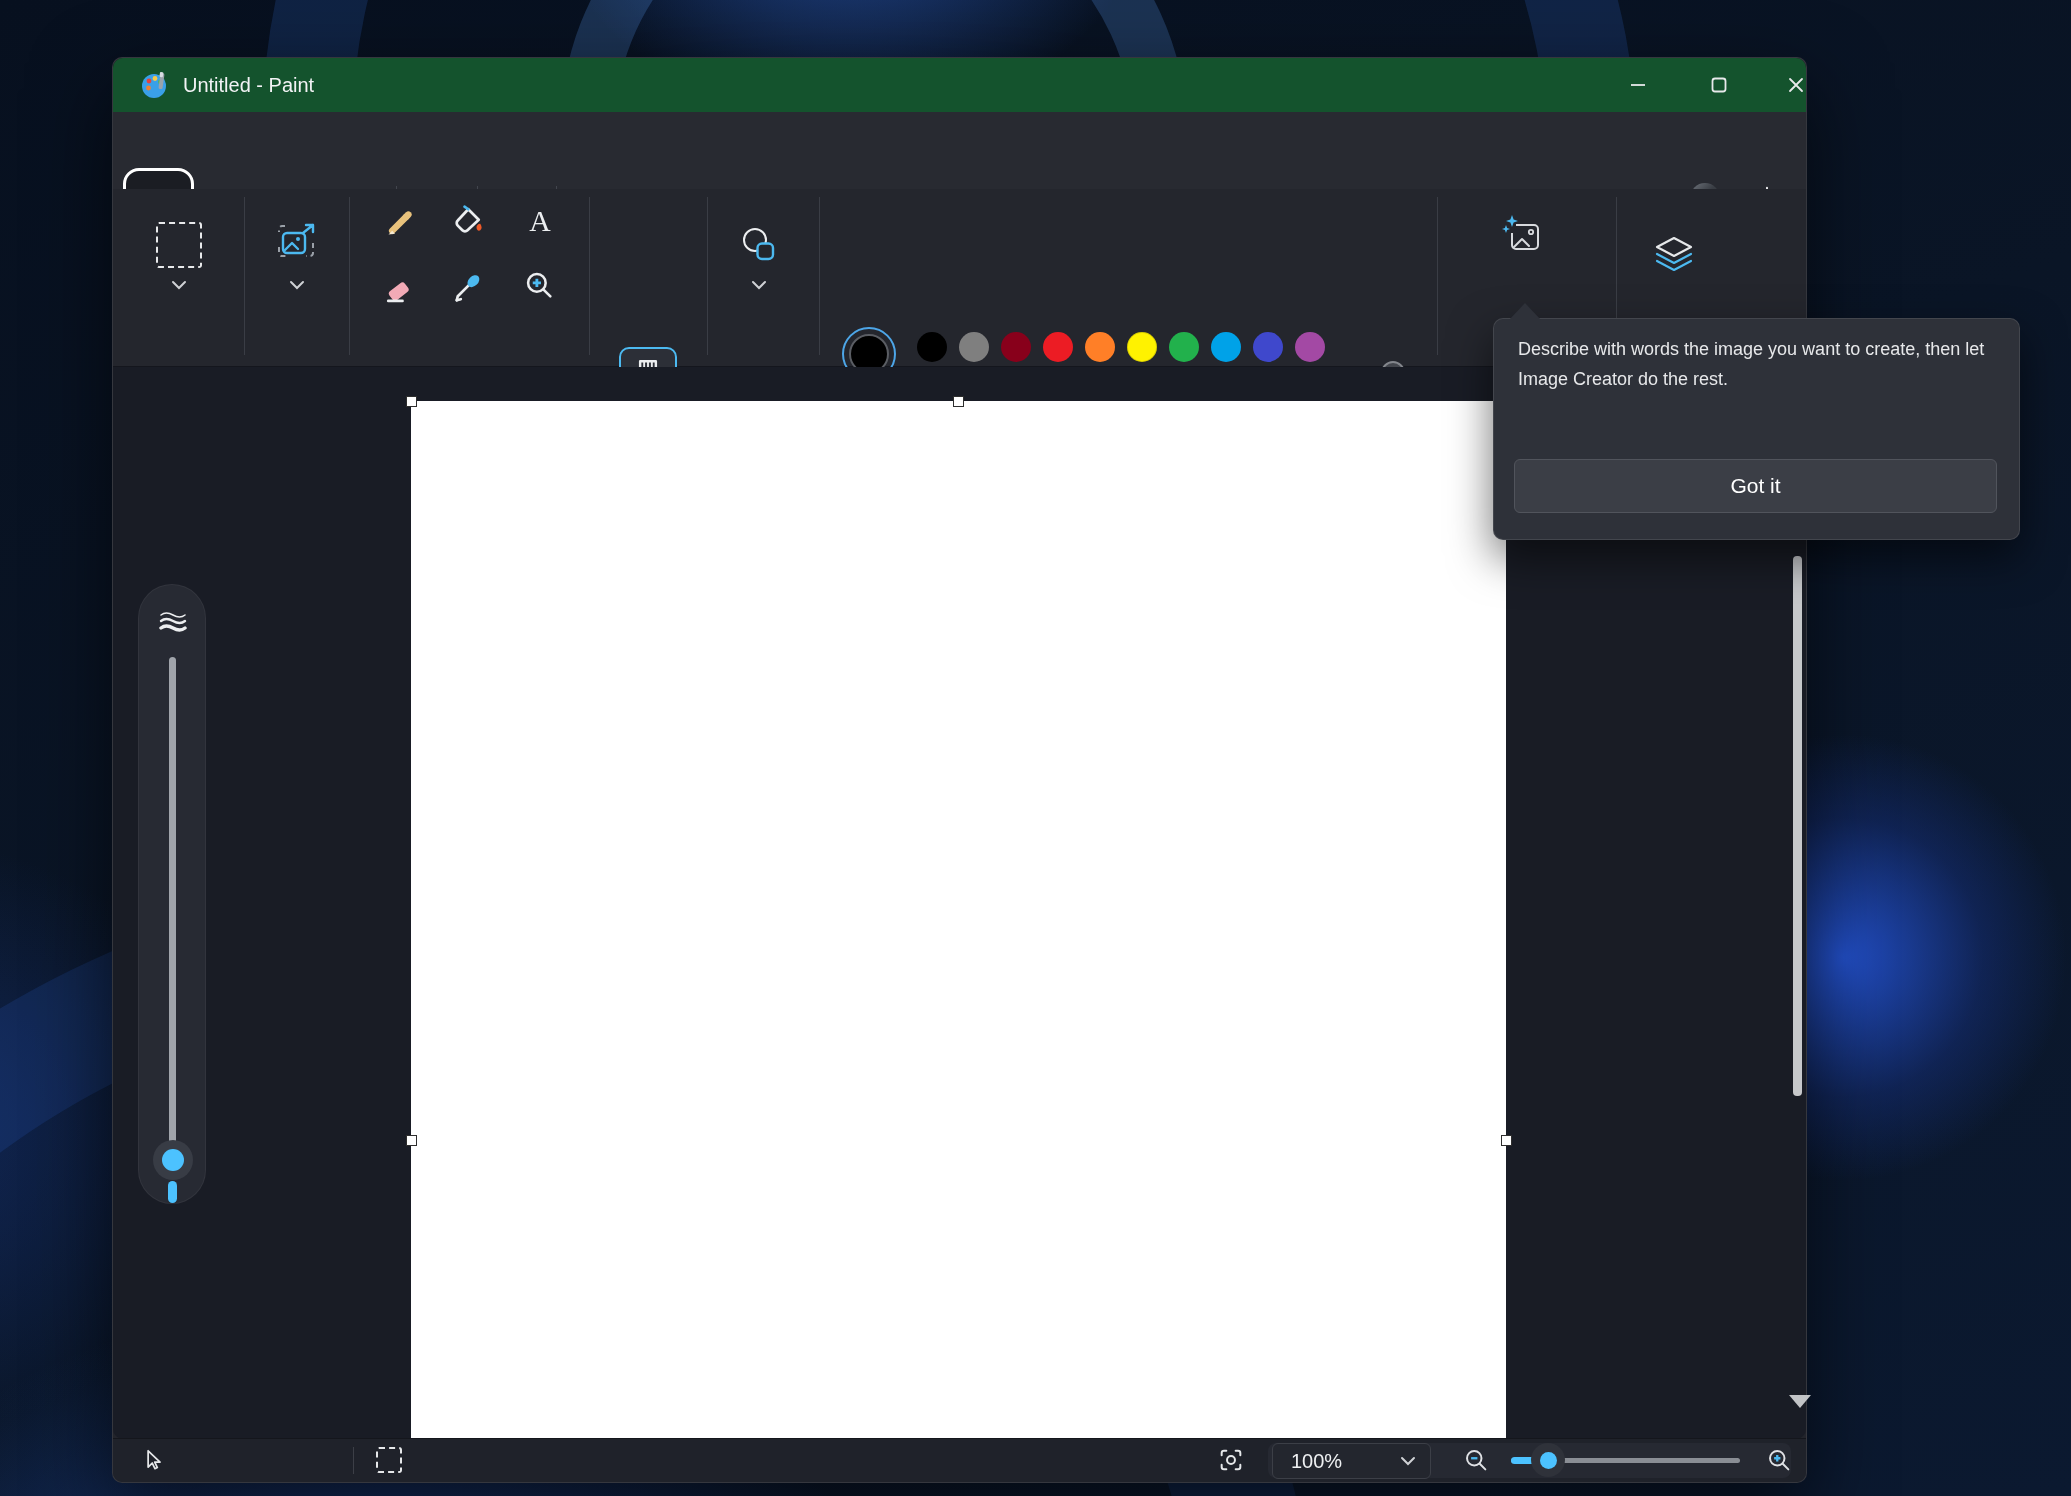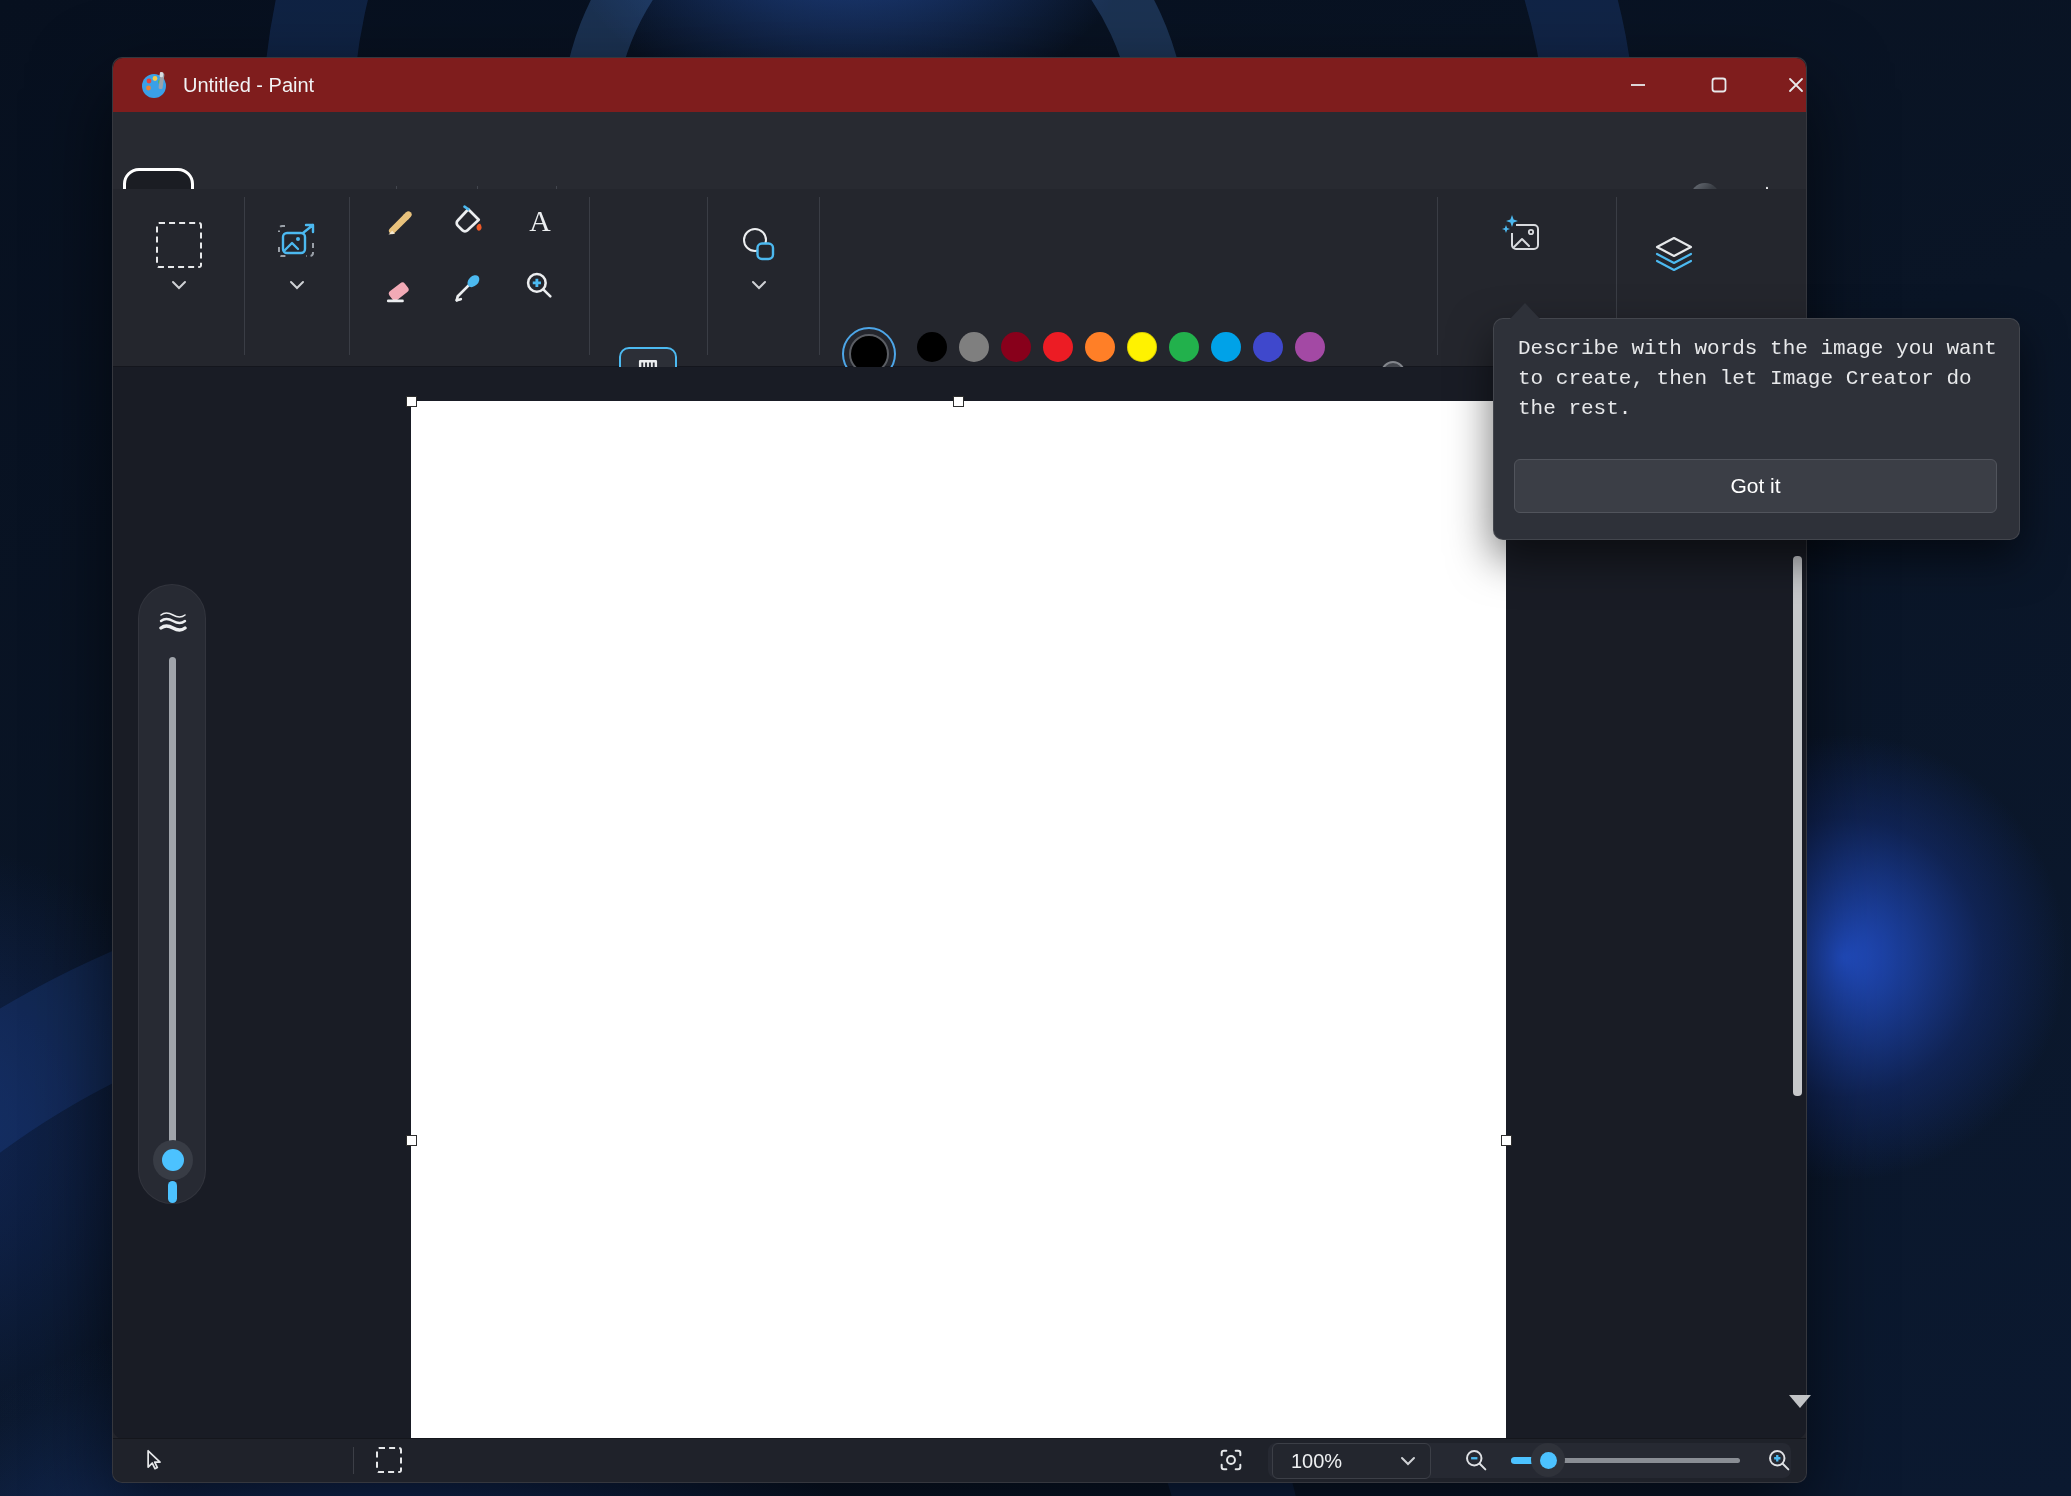--- a/index.html
+++ b/index.html
@@ -11,21 +11,21 @@
       radial-gradient(760px 520px at 17% 112%, rgba(40,94,212,.55), transparent 72%),
       radial-gradient(520px 420px at -6% 76%, rgba(26,62,152,.45), transparent 72%),
       linear-gradient(160deg,#07101f 0%,#0a1526 45%,#0b1930 100%);
   }
   .arc{position:absolute;border-radius:50%;pointer-events:none;}
   .abs{position:absolute;}
   .ctr{position:absolute;transform:translate(-50%,-50%);display:flex;align-items:center;justify-content:center;}
   
   #win{position:absolute;left:112px;top:57px;width:1695px;height:1426px;background:#22242b;
        border:1px solid rgba(255,255,255,.09);border-radius:10px;box-shadow:0 30px 80px rgba(0,0,0,.6);box-sizing:border-box;}
-  #titlebar{position:absolute;left:0;top:0;right:0;height:54px;background:#7f1d1d;border-radius:10px 10px 0 0;text-decoration:underline;}
+  #titlebar{position:absolute;left:0;top:0;right:0;height:54px;background:#14532d;border-radius:10px 10px 0 0;text-decoration:underline;}
   #title-text{position:absolute;left:70px;top:0;height:54px;line-height:54px;font-size:20px;color:#f2f3f5;}
   .win-btn{width:58px;height:46px;cursor:pointer;color:#e8e9eb;}
   #menubar{position:absolute;left:0;top:54px;right:0;height:77px;background:#282a31;}
   .menu-div{position:absolute;top:74px;width:1px;height:38px;background:#42454d;}
   #file-btn{position:absolute;left:10px;top:56px;width:71px;height:69px;border:3px solid #ffffff;border-radius:16px;
      background:#1b1d23;box-sizing:border-box;display:flex;align-items:center;justify-content:center;font-size:21px;cursor:pointer;}
   .menu-item{position:absolute;top:74px;height:38px;line-height:38px;font-size:21px;color:#eef0f2;cursor:pointer;padding:0 8px;}
   
   #ribbon{position:absolute;left:0;top:131px;right:0;height:178px;background:#24262d;border-bottom:1px solid #14161d;box-sizing:border-box;}
   .rib-div{position:absolute;top:8px;width:1px;height:158px;background:#3a3d45;}
@@ -63,21 +63,21 @@
   #zoom-dd{position:absolute;left:1159px;top:4px;width:159px;height:36px;background:#23262e;border:1px solid #3c3f47;border-radius:6px;
      box-sizing:border-box;display:flex;align-items:center;cursor:pointer;}
   #zoom-dd span{font-size:20px;color:#eef0f2;margin-left:18px;flex:1;}
   .sb-div{position:absolute;left:240px;top:8px;width:1px;height:27px;background:#3c3f47;}
   
   #tooltip{position:absolute;left:1493px;top:318px;width:527px;height:222px;background:#2e3139;border:1px solid rgba(255,255,255,.10);
      border-radius:10px;box-shadow:0 18px 44px rgba(0,0,0,.55);box-sizing:border-box;padding:15px 24px 0 24px;z-index:30;}
   #tooltip-beak{position:absolute;left:1509px;top:303px;width:0;height:0;border-left:16px solid transparent;border-right:16px solid transparent;
      border-bottom:17px solid #2e3139;z-index:31;}
   #tooltip h3{margin:0 0 5px 0;font-size:22px;color:#ffffff;}
-  #tooltip p{margin:0;font-size:21px;line-height:30px;color:#e7e8ea;width:482px;font-family:Liberation Mono, monospace;}
+  #tooltip p{margin:0;font-size:18px;line-height:30px;color:#e7e8ea;width:482px;}
   #gotit-btn{position:absolute;left:20px;right:22px;top:140px;height:52px;background:#3b3e46;border:1px solid #51545c;border-radius:6px;
      display:flex;align-items:center;justify-content:center;font-size:21px;color:#ffffff;cursor:pointer;}
   svg{display:block;}
 </style>
 </head>
 <body>
 
 <div id="screen">
 
   <div class="arc" style="left:260px;top:-520px;width:1200px;height:1150px;border:90px solid rgba(62,132,255,.16);transform:rotate(18deg);"></div>

